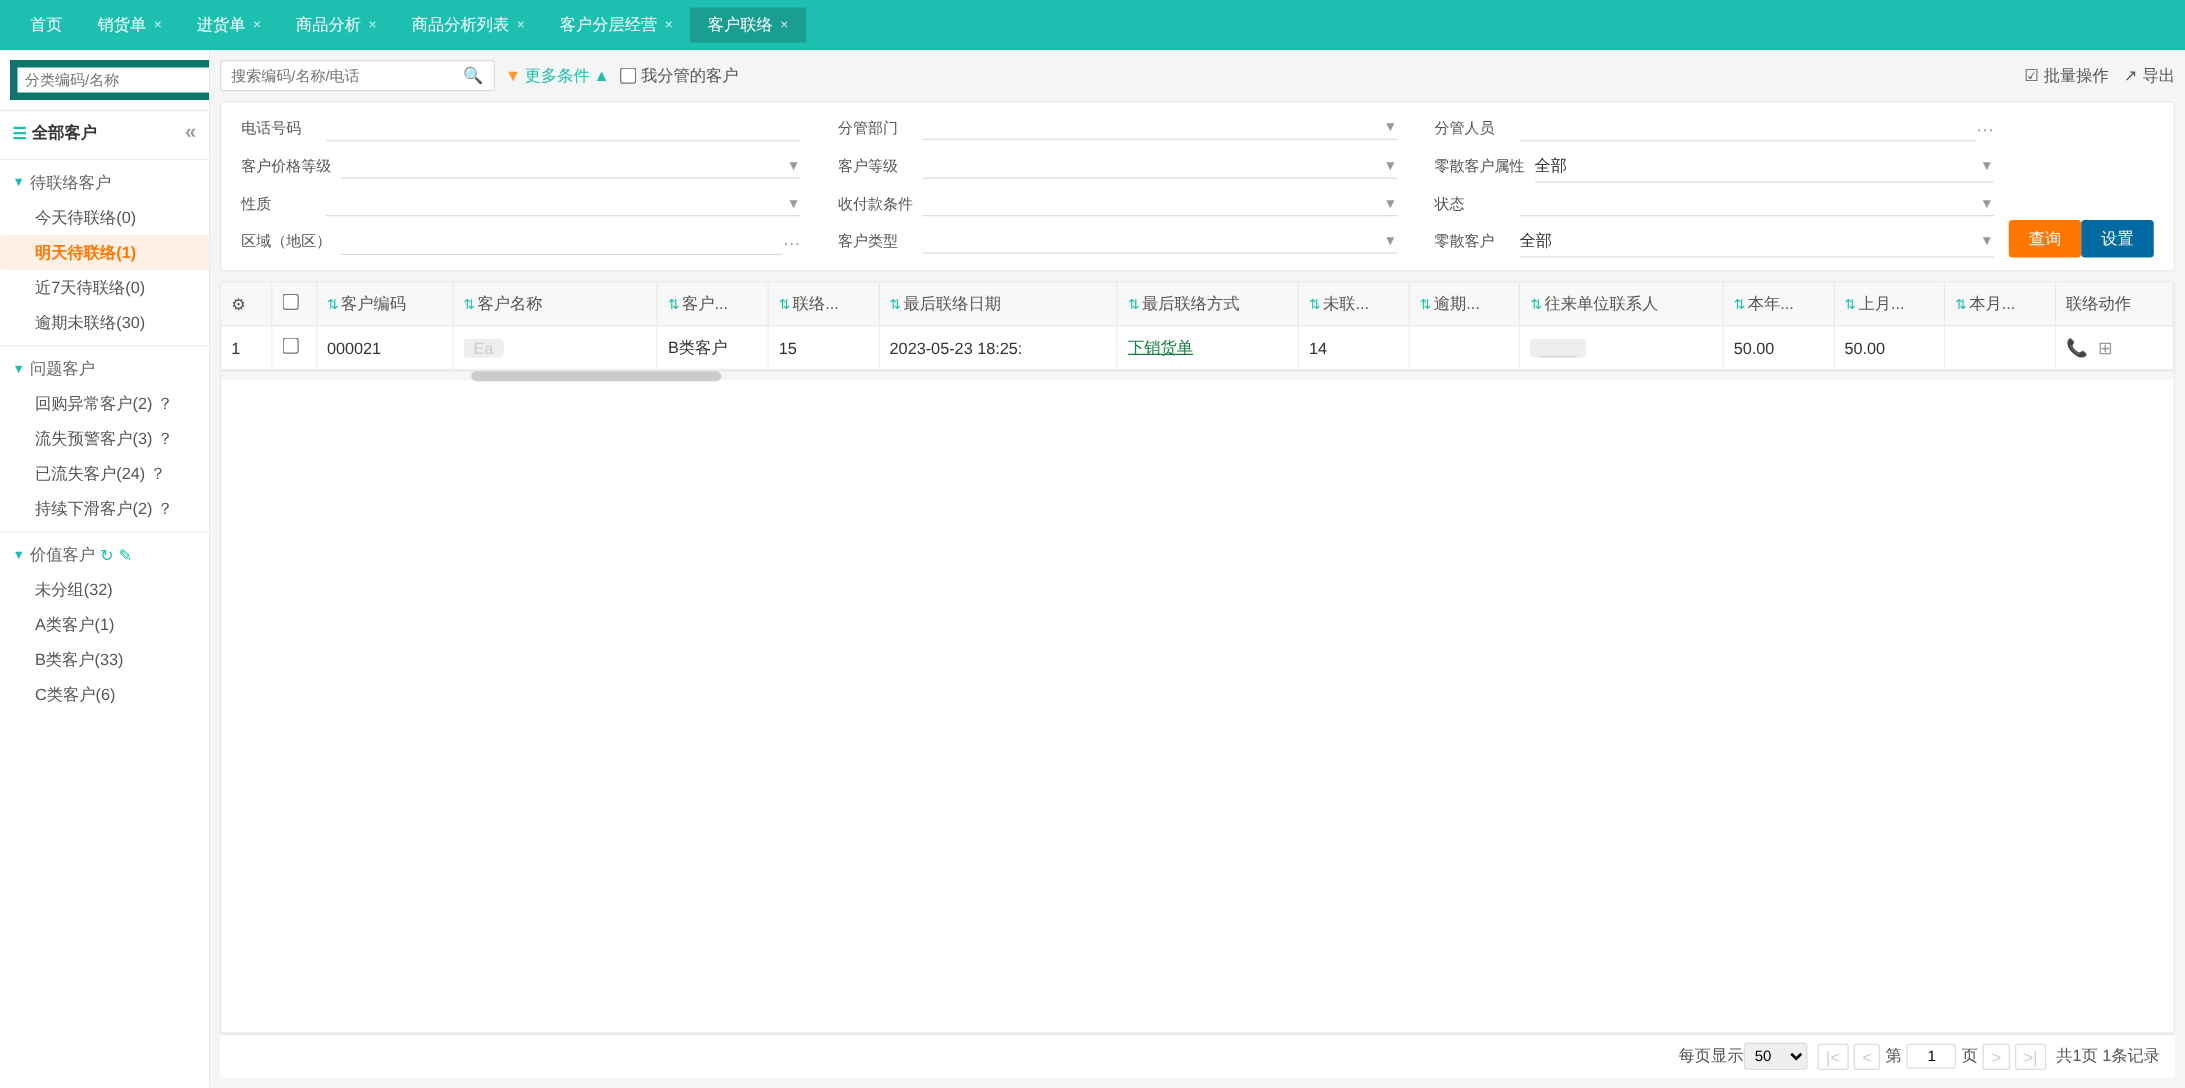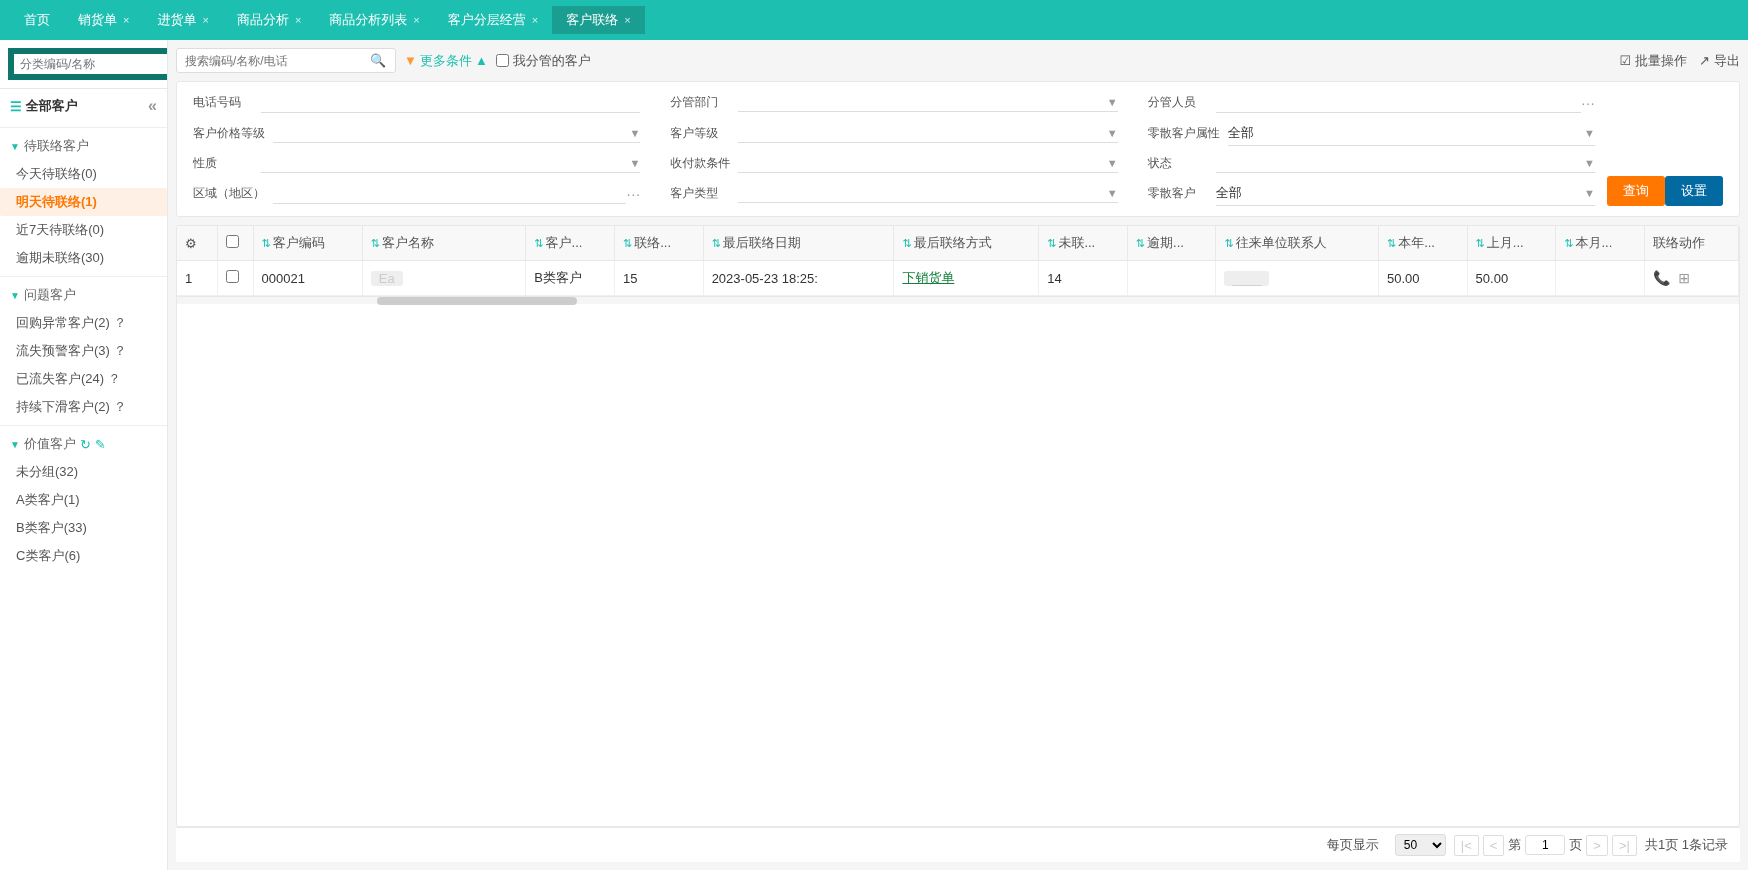--- a/index.html
+++ b/index.html
@@ -72,21 +72,21 @@
     .sidebar-section-title .dots-icon { margin-left: auto; color: #999; font-size: 16px; }
     .sidebar-group-header {
       padding: 5px 10px;
       color: #666;
       font-size: 12px;
       display: flex;
       align-items: center;
     }
     .sidebar-group-header::before { content: '▼'; margin-right: 4px; font-size: 10px; color: #1dbfb0; }
     .sidebar-item {
-      padding: 5px 10px 5px 16px;
+      padding: 5px 10px 5px 28px;
       color: #555;
       font-size: 12px;
       cursor: pointer;
       border-radius: 2px;
     }
     .sidebar-item.active { background: #fff0e6; color: #ff7700; font-weight: bold; }
     .sidebar-divider { height: 1px; background: #eee; margin: 4px 0; }
 
     
     .content-area {
@@ -286,21 +286,21 @@
       padding: 6px 12px;
       background: white;
       border-top: 1px solid #e8e8e8;
       gap: 8px;
       font-size: 12px;
       color: #555;
     }
     .footer-page-size {
       display: flex;
       align-items: center;
-      gap: 16px;
+      gap: 0;
       justify-content: center;
     }
     .footer-page-size select {
       border: 1px solid #ddd;
       border-radius: 3px;
       padding: 2px 4px;
       font-size: 12px;
     }
     .footer-nav {
       display: flex;

